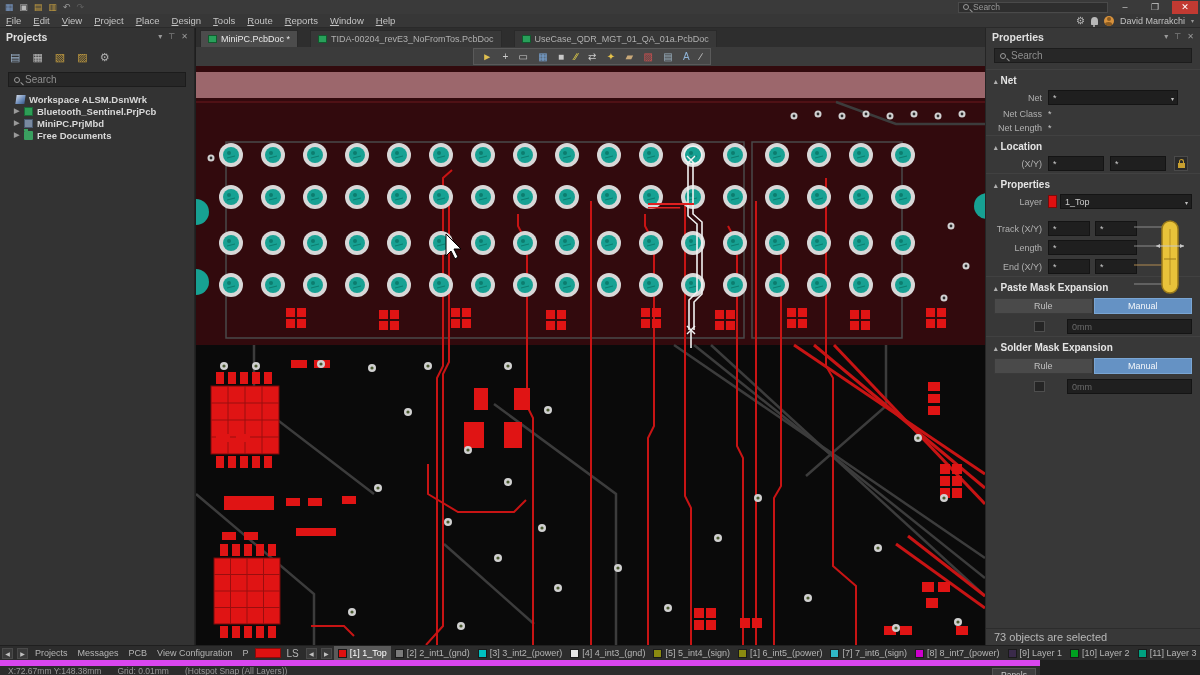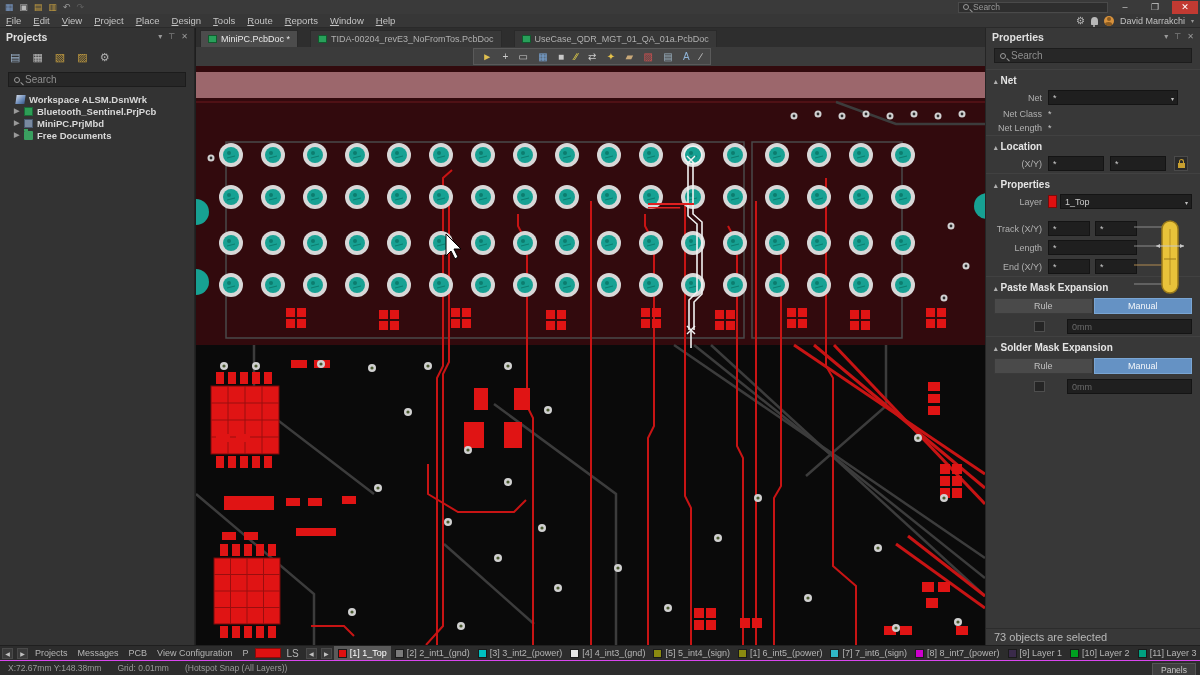--- a/index.html
+++ b/index.html
@@ -118,22 +118,22 @@
   .bottombar { position:absolute; left:0; top:645px; width:1200px; height:15px; background:#2c2c2c;
     display:flex; align-items:center; gap:2px; font-size:9px; color:#b5b5b5; border-top:1px solid #1f1f1f; }
   .navbtn { width:11px; height:11px; background:#3a3a3a; border:1px solid #4a4a4a; color:#c0c0c0;
     font-size:6px; display:flex; align-items:center; justify-content:center; margin-left:2px; flex:0 0 auto; }
   .btab { padding:0 5px; white-space:nowrap; }
   .lsblock { width:26px; height:10px; background:#dd1111; border:1px solid #8a0a0a; flex:0 0 auto; }
   .lstext { font-size:10px; padding:0 3px; }
   .ltab { display:flex; align-items:center; gap:3px; padding:0 4px; height:15px; white-space:nowrap; }
   .ltab.active { background:#5a5a5a; color:#ffffff; }
   .lsw { width:9px; height:9px; border:1px solid #1a1a1a; flex:0 0 auto; }
-  .statusbar { position:absolute; left:0; top:660px; width:1200px; height:15px; background:#2c2c2c;
-    display:flex; align-items:center; font-size:8.5px; color:#9a9a9a; border-top:1px solid #d946ef; }
+  .statusbar { position:absolute; left:0; top:660px; width:1040px; height:15px; background:#2c2c2c;
+    display:flex; align-items:center; font-size:8.5px; color:#9a9a9a; border-top:6px solid #d946ef; }
   .sb-item { padding:0 8px; white-space:nowrap; }
   .sb-room { position:absolute; left:310px; }
   .panelsbtn { position:absolute; right:4px; top:1.5px; padding:1px 8px; background:#3e3e3e;
     border:1px solid #555; color:#c8c8c8; font-size:8.5px; }
 </style>
 </head>
 <body>
 
 <div class="app">
 

